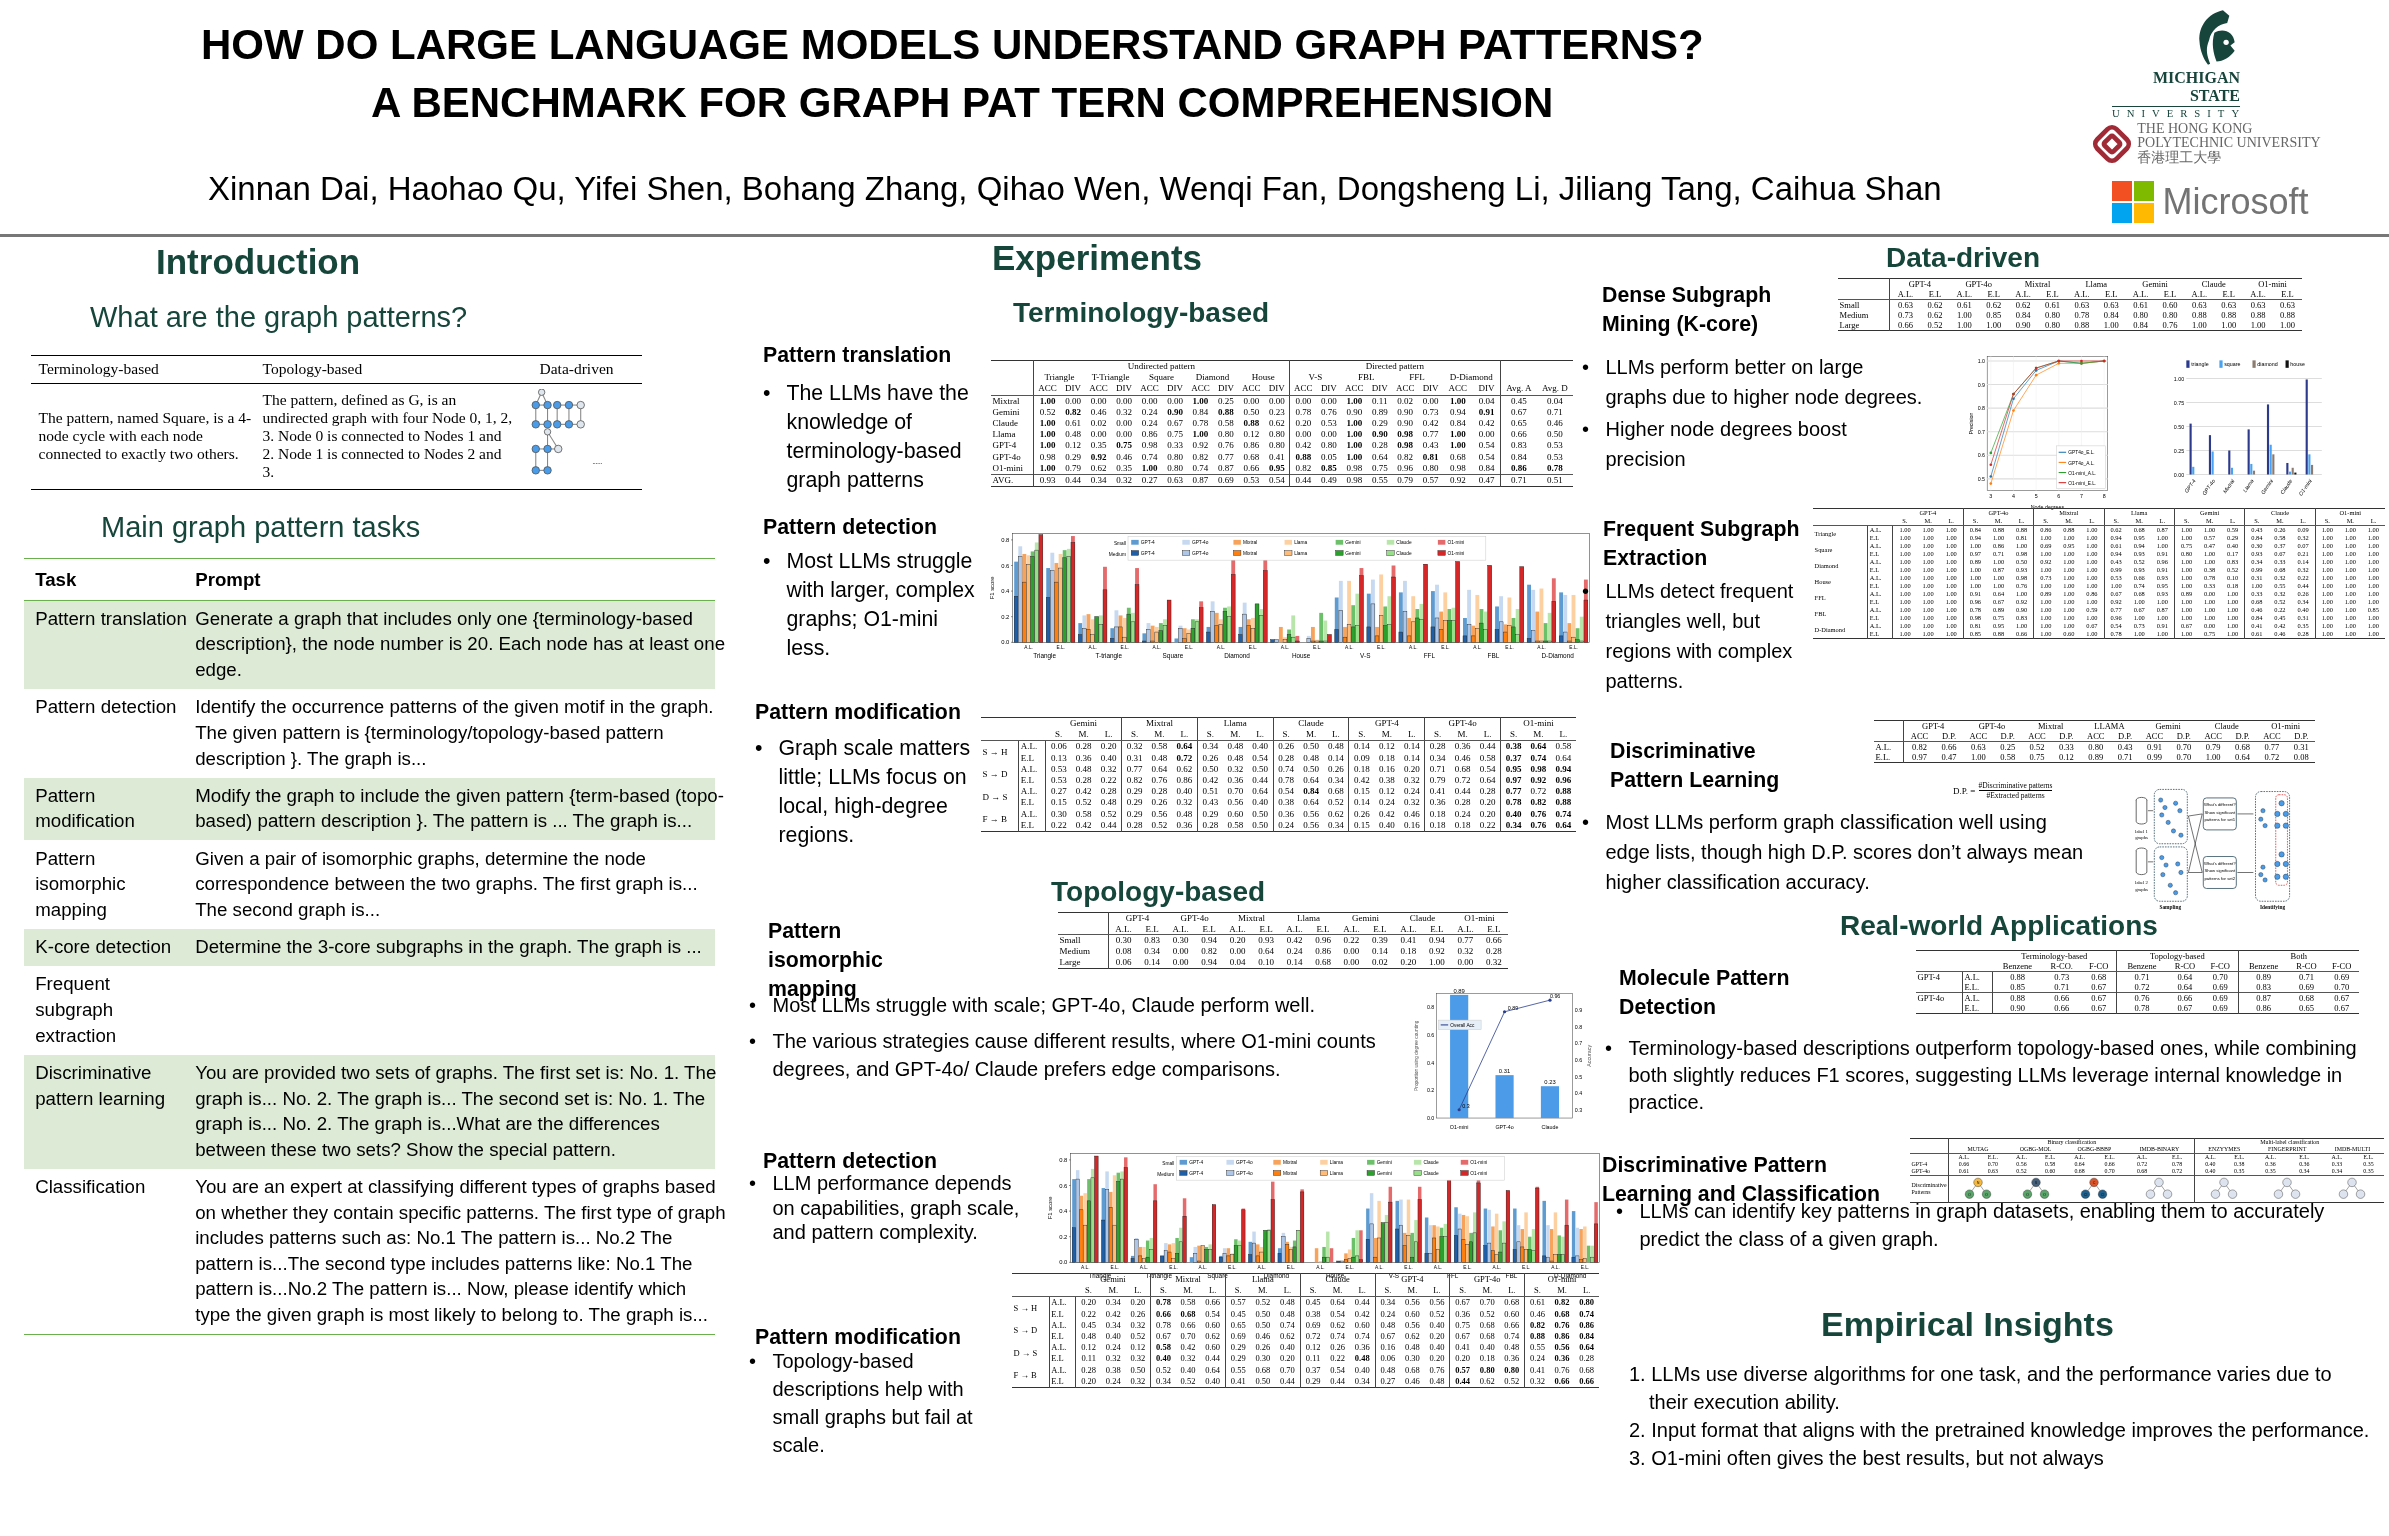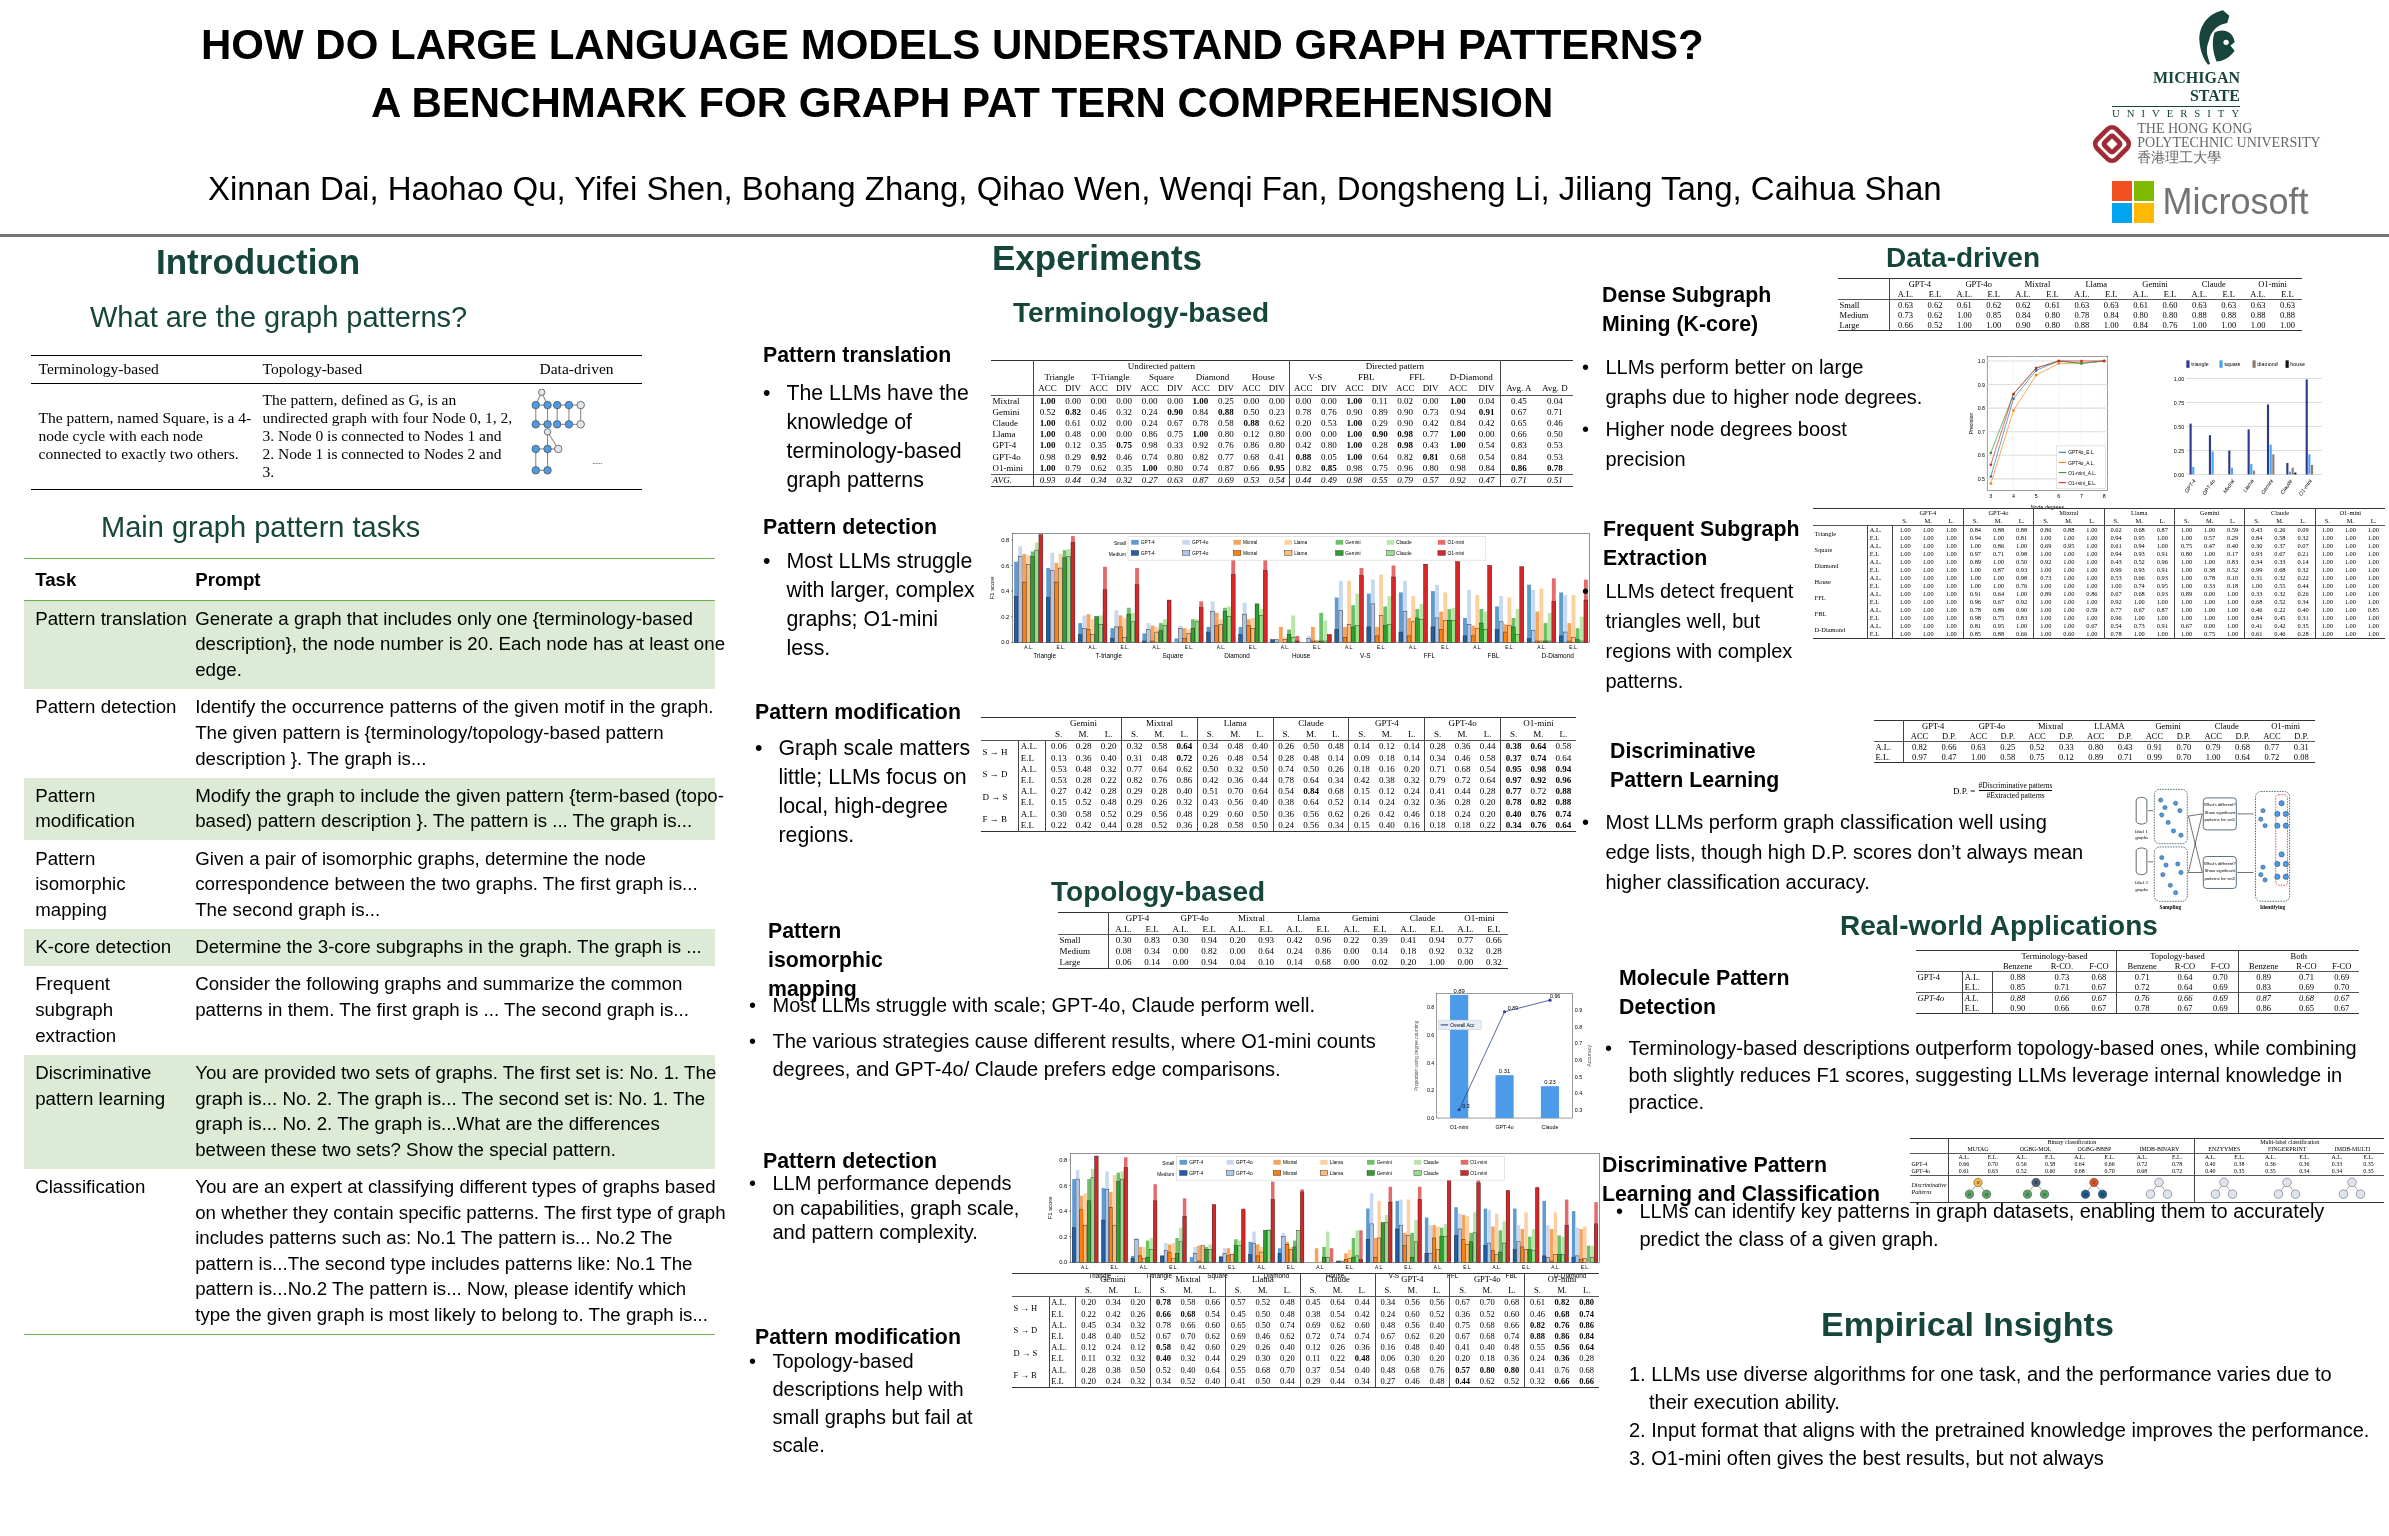--- a/index.html
+++ b/index.html
@@ -49,21 +49,21 @@
   .task-row.shade { background: #ddebd6; }
   .task-row > div:first-child { padding-right: 5.3px; }
 
   
   .dt { position: absolute; font-family: "Liberation Serif", serif; border-collapse: collapse; border-top: 1.6px solid #333; border-bottom: 1.6px solid #333; }
   .dt th, .dt td { font-weight: 400; text-align: center; padding: 0 1.6px; white-space: nowrap; }
   .dt thead tr:last-child th { border-bottom: 1.1px solid #555; }
   .dt .vl { border-left: 0.5px solid #444; }
   .dt b { font-weight: 700; }
   .dt .lft { text-align: left; }
-  .dt .sep td { border-top: 1.1px solid #555; font-style: italic; }
+  .dt .sep td { border-top: 1.1px solid #555; }
 
   
   .chart { position: absolute; background: #fff; }
   .chart svg { display: block; }
 </style>
 </head>
 <body>
 
 <div class="title-line" style="left:201px; top:21.3px;">HOW DO LARGE LANGUAGE MODELS UNDERSTAND GRAPH PATTERNS?</div>
 <div class="title-line" style="left:371px; top:79px;">A BENCHMARK FOR GRAPH PAT TERN COMPREHENSION</div>
@@ -186,21 +186,20 @@
   <div class="task-row">
       <div>Pattern isomorphic mapping</div>
       <div>Given a pair of isomorphic graphs, determine the node correspondence between the two graphs. The first graph is... The second graph is...</div>
     </div>
   <div class="task-row shade">
       <div>K-core detection</div>
       <div>Determine the 3-core subgraphs in the graph. The graph is ...</div>
     </div>
   <div class="task-row">
       <div>Frequent subgraph extraction</div>
-      <div>Consider the following graphs and summarize the common patterns in them. The first graph is ... The second graph is...</div>
     </div>
   <div class="task-row shade">
       <div>Discriminative pattern learning</div>
       <div> You are provided two sets of graphs. The first set is: No. 1. The graph is... No. 2. The graph is... The second set is: No. 1. The graph is... No. 2. The graph is...What are the differences between these two sets? Show the special pattern.</div>
     </div>
   <div class="task-row">
       <div>Classification</div>
       <div>You are an expert at classifying different types of graphs based on whether they contain specific patterns. The first type of graph includes patterns such as: No.1 The pattern is... No.2 The pattern is...The second type includes patterns like: No.1 The pattern is...No.2 The pattern is... Now, please identify which type the given graph is most likely to belong to. The graph is...</div>
     </div>
 </div>

